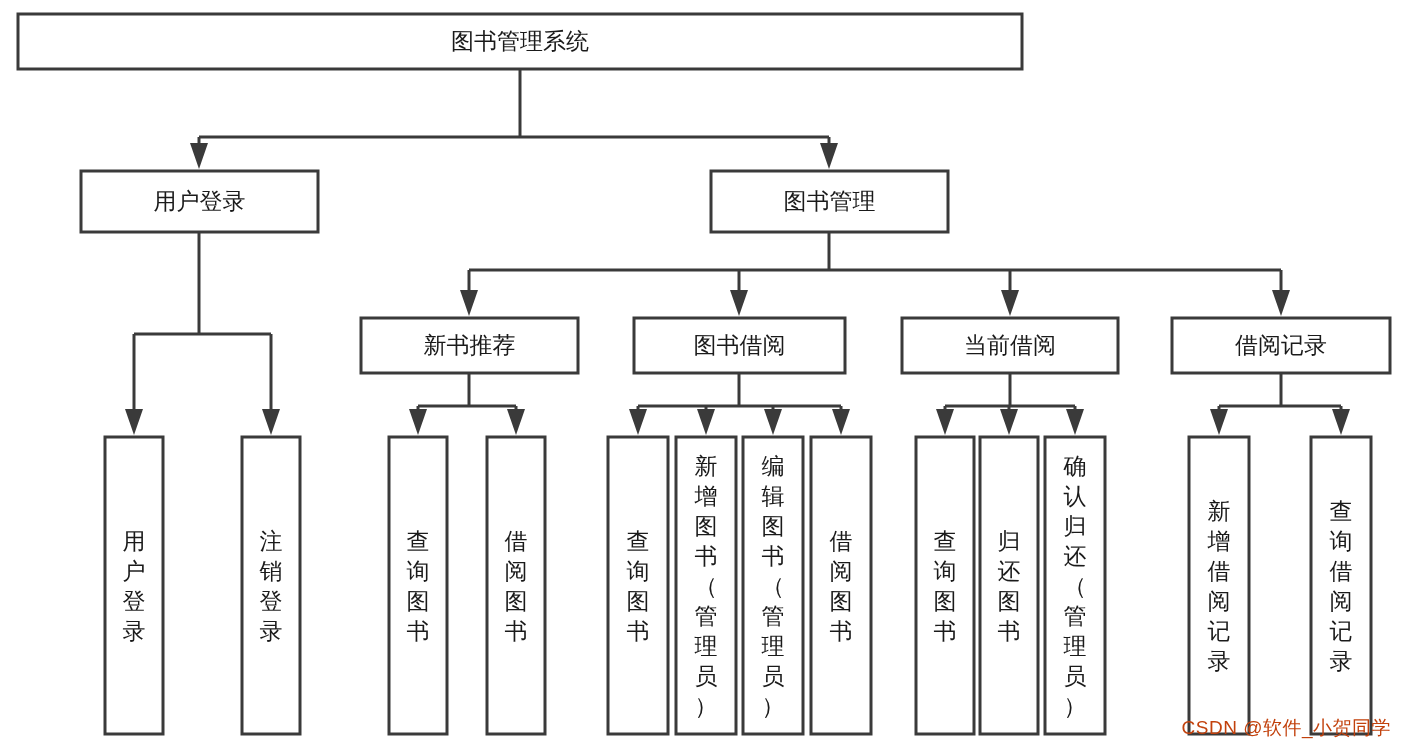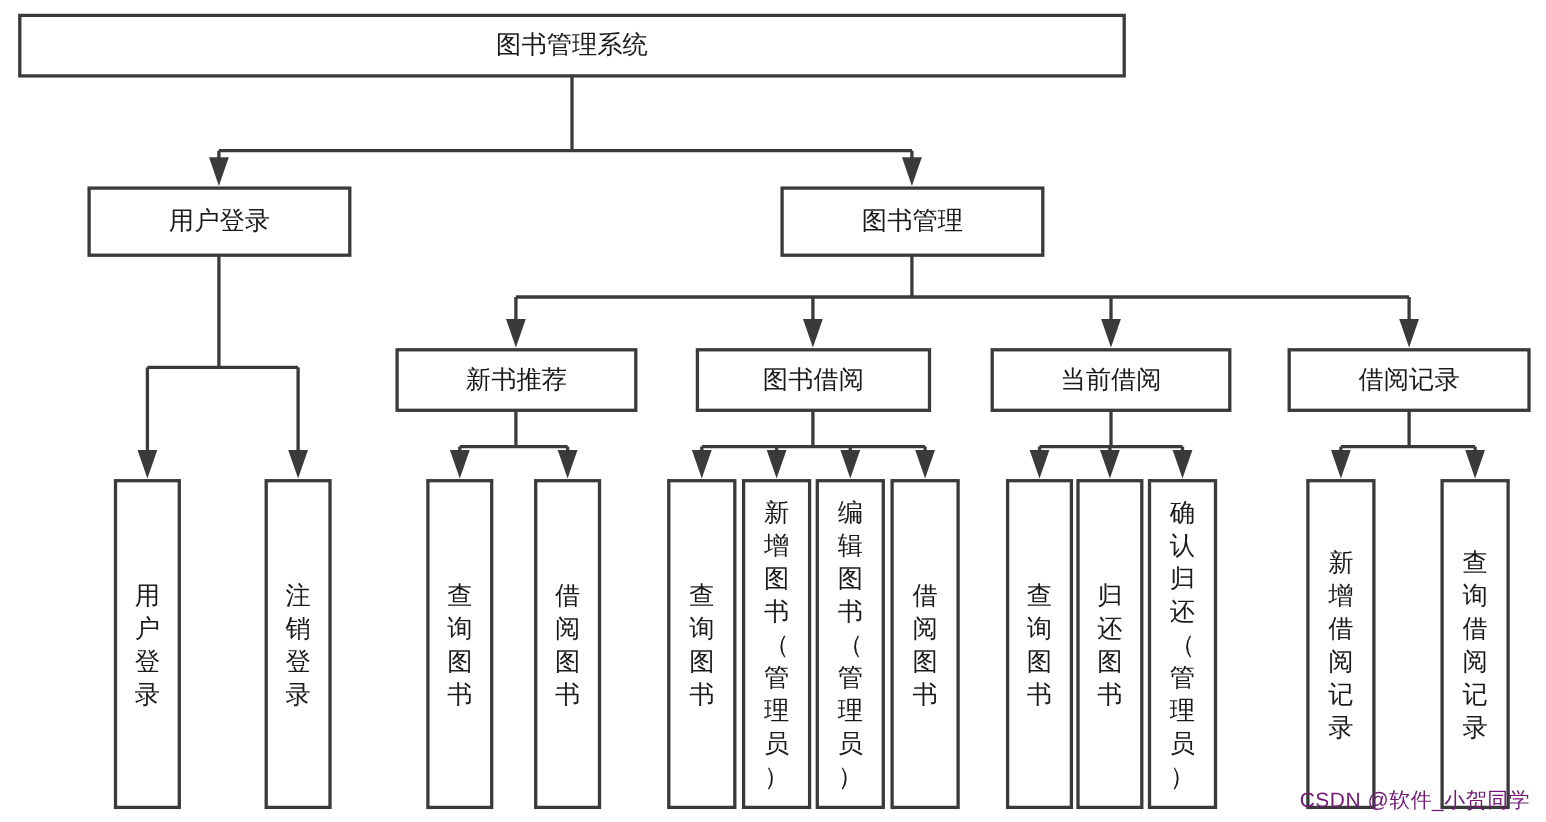--- a/index.html
+++ b/index.html
@@ -54,21 +54,21 @@
   .connector-arrow {
     fill: #3a3a3a;
     stroke: none;
   }
   .watermark-text {
     position: absolute;
     right: 14px;
     bottom: 6px;
     font-family: "Liberation Sans", "DejaVu Sans", sans-serif;
     font-size: 19px;
-    color: #701a75;
+    color: #c2410c;
     white-space: nowrap;
     letter-spacing: 0.5px;
     pointer-events: none;
   }
 </style>
 </head>
 <body>
 
 <div id="diagram-root">
   <svg class="diagram-canvas" viewBox="0 0 1405 747">

